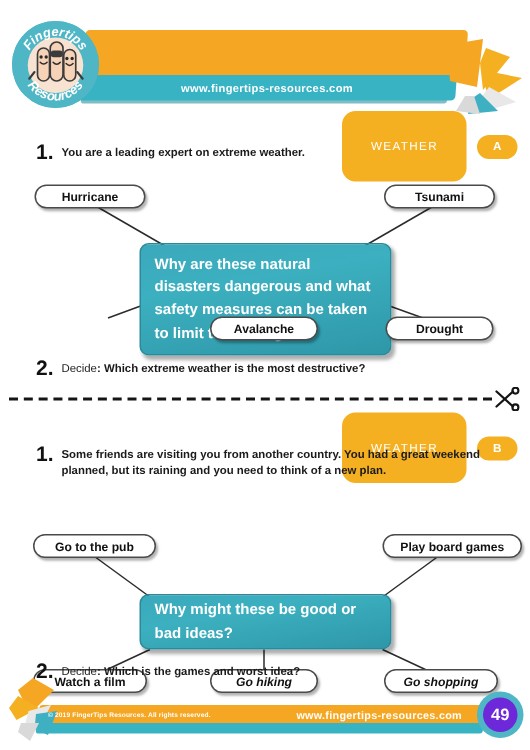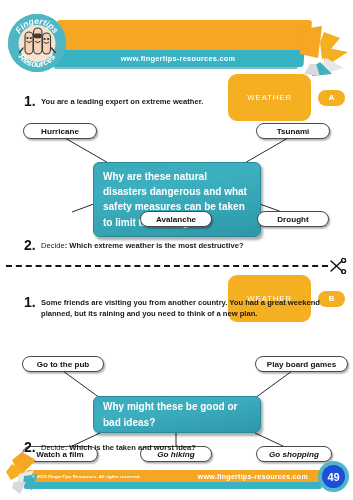--- a/index.html
+++ b/index.html
@@ -139,21 +139,21 @@
     position:absolute;right:45px;top:15px;height:13px;display:flex;align-items:center;
     color:#ffffff;font-size:7.2px;font-weight:bold;letter-spacing:.2px;z-index:5;
     white-space:nowrap;
   }
   .pagebadge{
     position:absolute;right:4px;top:6px;width:31px;height:31px;border-radius:50%;
     background:#4fb6c6;z-index:6;
   }
   .pagebadge span{
     position:absolute;left:4px;top:4px;width:23px;height:23px;border-radius:50%;
-    background:#1d4ed8;color:#ffffff;font-size:11px;font-weight:bold;
+    background:#6d28d9;color:#ffffff;font-size:11px;font-weight:bold;
     display:flex;align-items:center;justify-content:center;
   }
   .burst-left{position:absolute;left:6px;top:-5px;width:52px;height:48px;z-index:1;}
 </style>
 </head>
 <body>
 
 <div class="page">
 
   <div class="header">
@@ -304,21 +304,21 @@
       <span>Go hiking</span>
     </div>
     <div class="bubble" style="left:256px;top:94px;width:76px;font-style:italic;">
       <span>Go shopping</span>
     </div>
   </div>
 
   <div class="qline" style="left:22px;top:440px;width:320px;">
     <div class="qnum">2.</div>
     <div class="qtext">
-      <b>Decide</b><span>: Which is the taken and worst idea?</span>
+      <b>Decide</b><span>: Which is the games and worst idea?</span>
     </div>
   </div>
 
   <div class="footer">
 
     <svg class="burst-left" viewBox="0 0 52 48">
       <polygon points="16,2 30,10 14,26 6,10" fill="#f5a623"></polygon>
       <polygon points="6,14 20,22 5,30 0,22" fill="#f5b021"></polygon>
       <polygon points="13,24 28,20 20,36 11,32" fill="#e8e8e8"></polygon>
       <polygon points="18,26 32,24 26,40 17,36" fill="#3fb0c2"></polygon>

